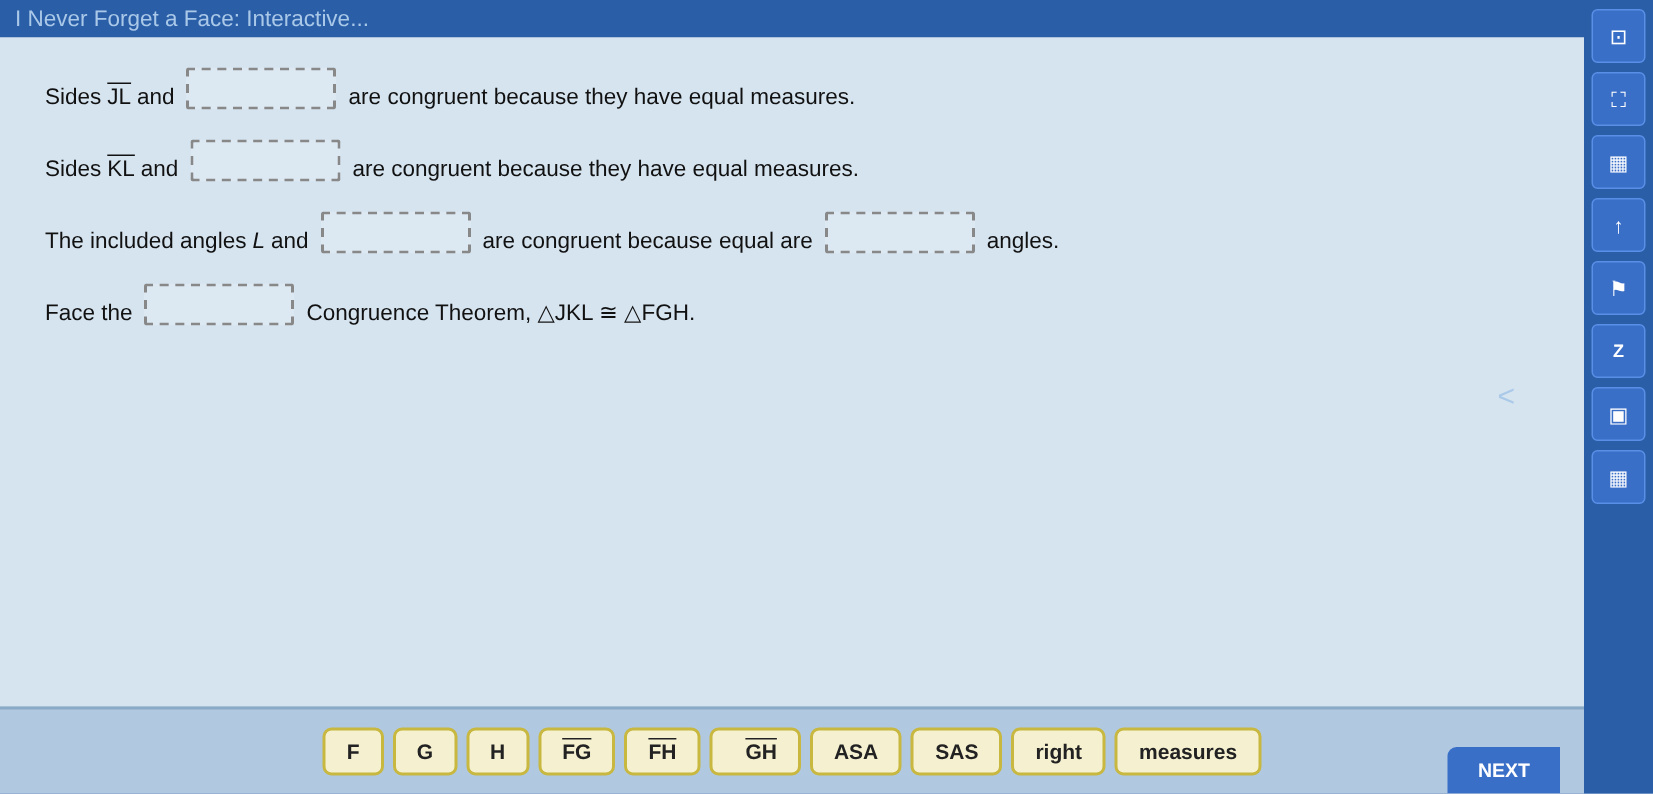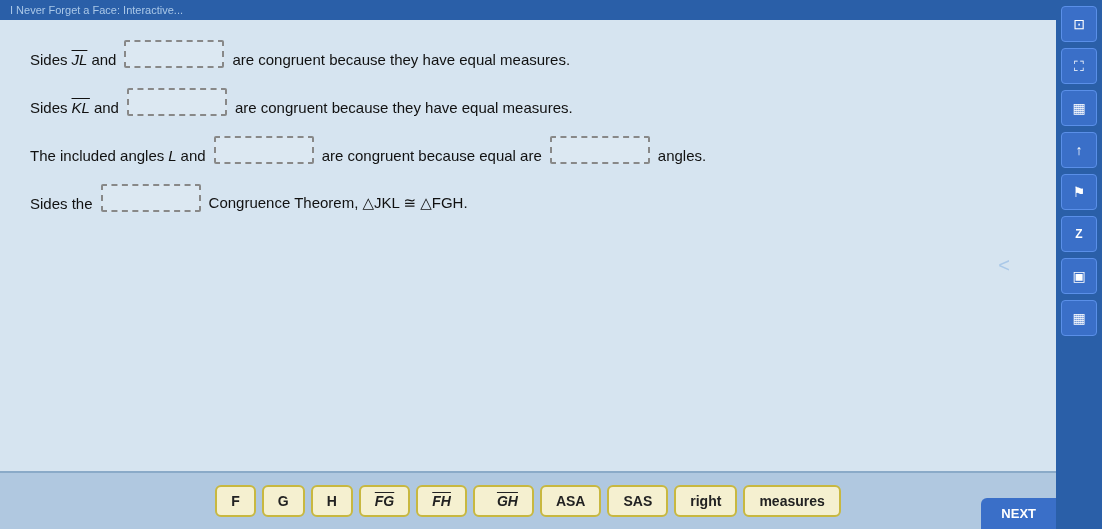--- a/index.html
+++ b/index.html
@@ -18,21 +18,21 @@
       display: flex;
       flex-direction: column;
       background: #d6e4f0;
       position: relative;
       overflow: hidden;
     }
 
     .top-bar {
       background: #2a5fa8;
       color: #aac8e8;
-      font-size: 11px;
+      font-size: 15px;
       padding: 4px 10px;
       min-height: 20px;
       white-space: nowrap;
       overflow: hidden;
       text-overflow: ellipsis;
     }
 
     .content-area {
       flex: 1;
       background: #d6e4f0;
@@ -63,21 +63,20 @@
       height: 28px;
       border: 2px dashed #888;
       background: rgba(255,255,255,0.15);
       margin: 0 4px;
       vertical-align: middle;
       border-radius: 2px;
     }
 
     .overline {
       text-decoration: overline;
-      font-style: italic;
     }
 
     .bottom-tokens {
       display: flex;
       align-items: center;
       justify-content: center;
       gap: 6px;
       padding: 12px 10px;
       background: #b0c8e0;
       border-top: 2px solid #8aaac8;
@@ -128,21 +127,21 @@
       color: #aac8e8;
       font-size: 20px;
       cursor: pointer;
       user-select: none;
       z-index: 10;
     }
 
     .next-btn {
       position: absolute;
       bottom: 0;
-      right: 0;
+      right: 16px;
       background: #3a6fc8;
       color: #fff;
       font-size: 13px;
       font-weight: bold;
       padding: 8px 20px;
       border-radius: 6px 0 0 0;
       cursor: pointer;
     }
 
     .math-italic {
@@ -179,21 +178,21 @@
       <span class="sentence-text">The included angles </span>
       <span class="sentence-text math-italic">L</span>
       <span class="sentence-text"> and </span>
       <span class="drop-box"></span>
       <span class="sentence-text"> are congruent because equal are </span>
       <span class="drop-box"></span>
       <span class="sentence-text"> angles.</span>
     </div>
 
     <div class="sentence-row">
-      <span class="sentence-text">Sides the </span>
+      <span class="sentence-text">Face the </span>
       <span class="drop-box"></span>
       <span class="sentence-text"> Congruence Theorem, △JKL ≅ △FGH.</span>
     </div>
 
   </div>
 
   <div class="bottom-tokens">
     <span class="token">F</span>
     <span class="token">G</span>
     <span class="token">H</span>

